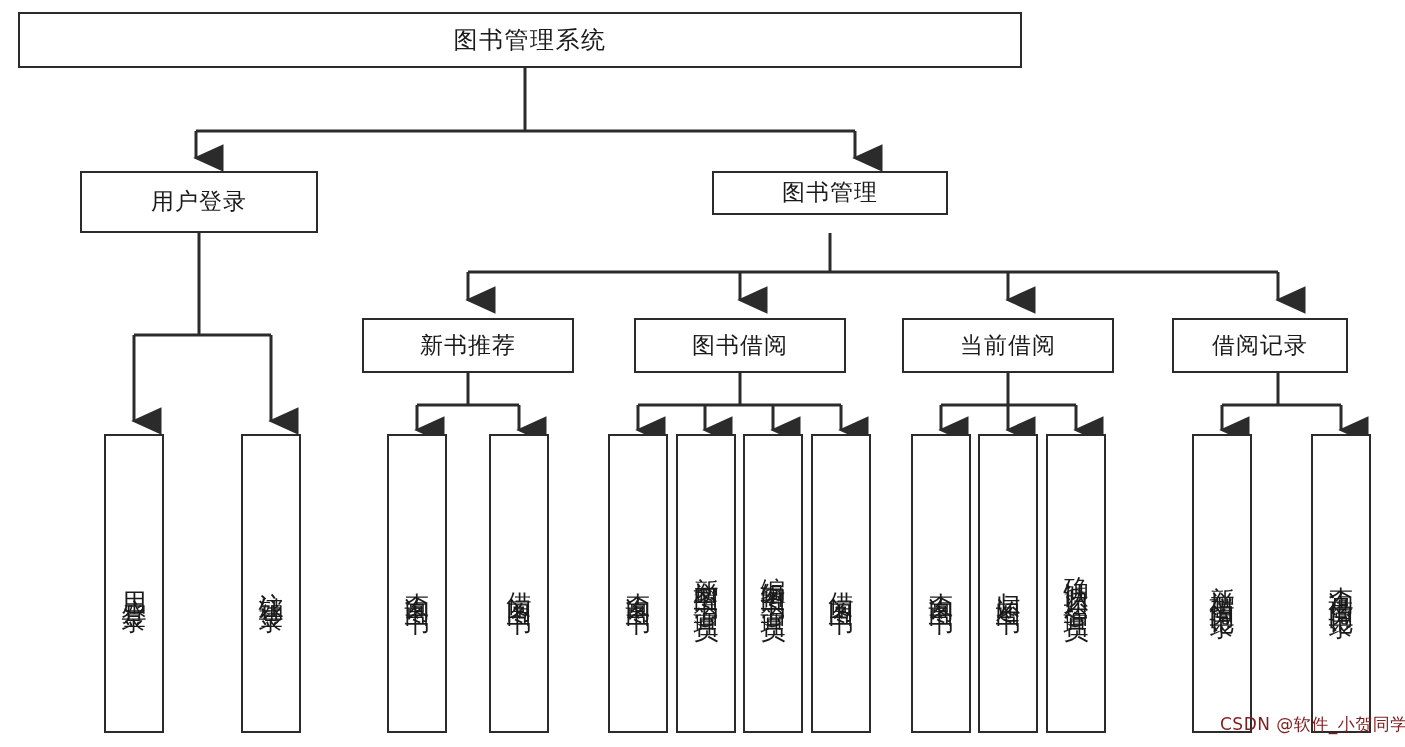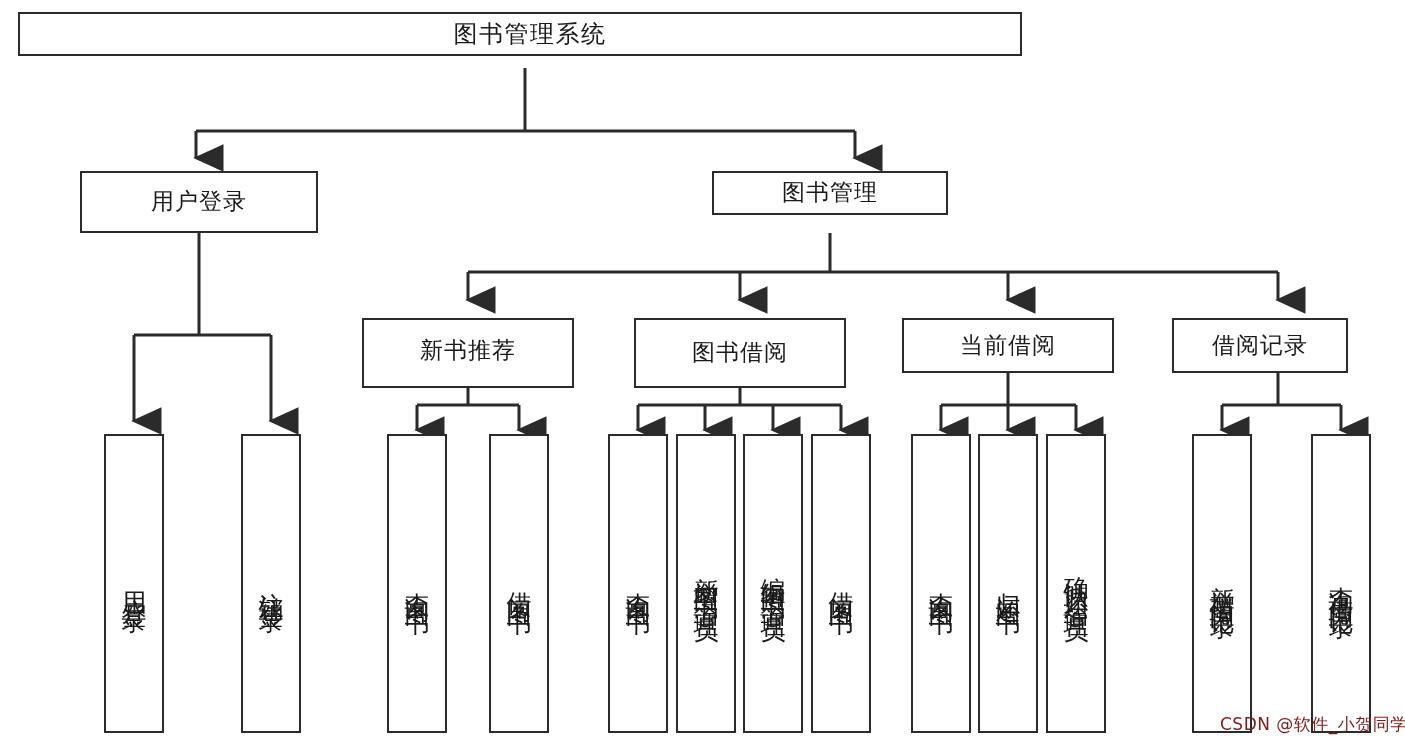--- a/index.html
+++ b/index.html
@@ -103,35 +103,35 @@
       <path d="M 1008 405 L 1008 430" marker-end="url(#arrow)"></path>
       <path d="M 1076 405 L 1076 430" marker-end="url(#arrow)"></path>
 
       <path d="M 1278 373 L 1278 405"></path>
       <path d="M 1222 405 L 1341 405"></path>
       <path d="M 1222 405 L 1222 430" marker-end="url(#arrow)"></path>
       <path d="M 1341 405 L 1341 430" marker-end="url(#arrow)"></path>
     </g>
   </svg>
 
-  <div class="node h-node root" style="left:18px;top:12px;width:1004px;height:44px;padding-left:20px;">
+  <div class="node h-node root" style="left:18px;top:12px;width:1004px;height:56px;padding-left:20px;">
     <span class="lbl">图书管理系统</span>
   </div>
 
   <div class="node h-node" style="left:80px;top:171px;width:238px;height:62px;">
     <span class="lbl">用户登录</span>
   </div>
   <div class="node h-node" style="left:712px;top:171px;width:236px;height:44px;">
     <span class="lbl">图书管理</span>
   </div>
 
-  <div class="node h-node" style="left:362px;top:318px;width:212px;height:70px;font-family:Liberation Mono, monospace;">
+  <div class="node h-node" style="left:362px;top:318px;width:212px;height:55px;">
     <span class="lbl">新书推荐</span>
   </div>
-  <div class="node h-node" style="left:634px;top:318px;width:212px;height:70px;">
+  <div class="node h-node" style="left:634px;top:318px;width:212px;height:55px;">
     <span class="lbl">图书借阅</span>
   </div>
   <div class="node h-node" style="left:902px;top:318px;width:212px;height:55px;justify-content:center;">
     <span class="lbl">当前借阅</span>
   </div>
   <div class="node h-node" style="left:1172px;top:318px;width:176px;height:55px;">
     <span class="lbl">借阅记录</span>
   </div>
 
   <div class="node v-node" style="left:104px;top:434px;width:60px;height:299px;">

